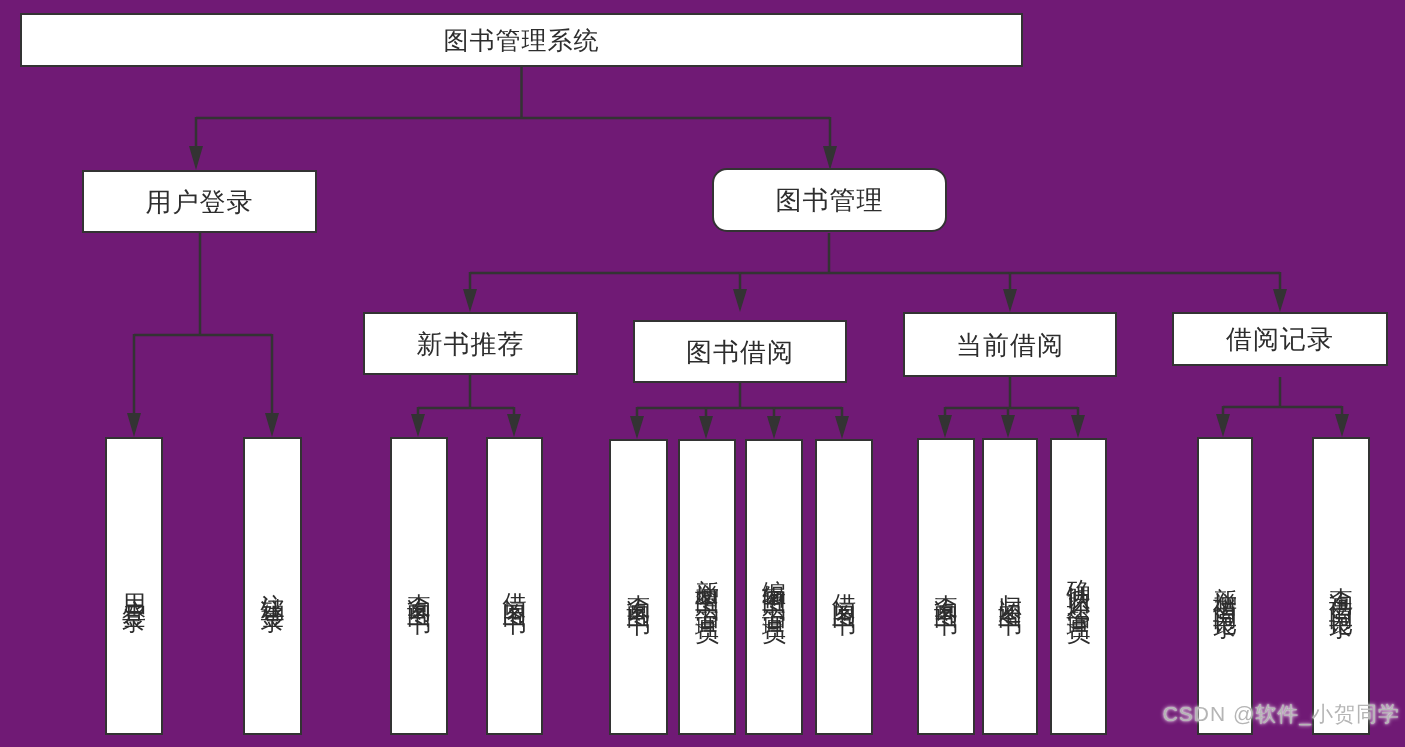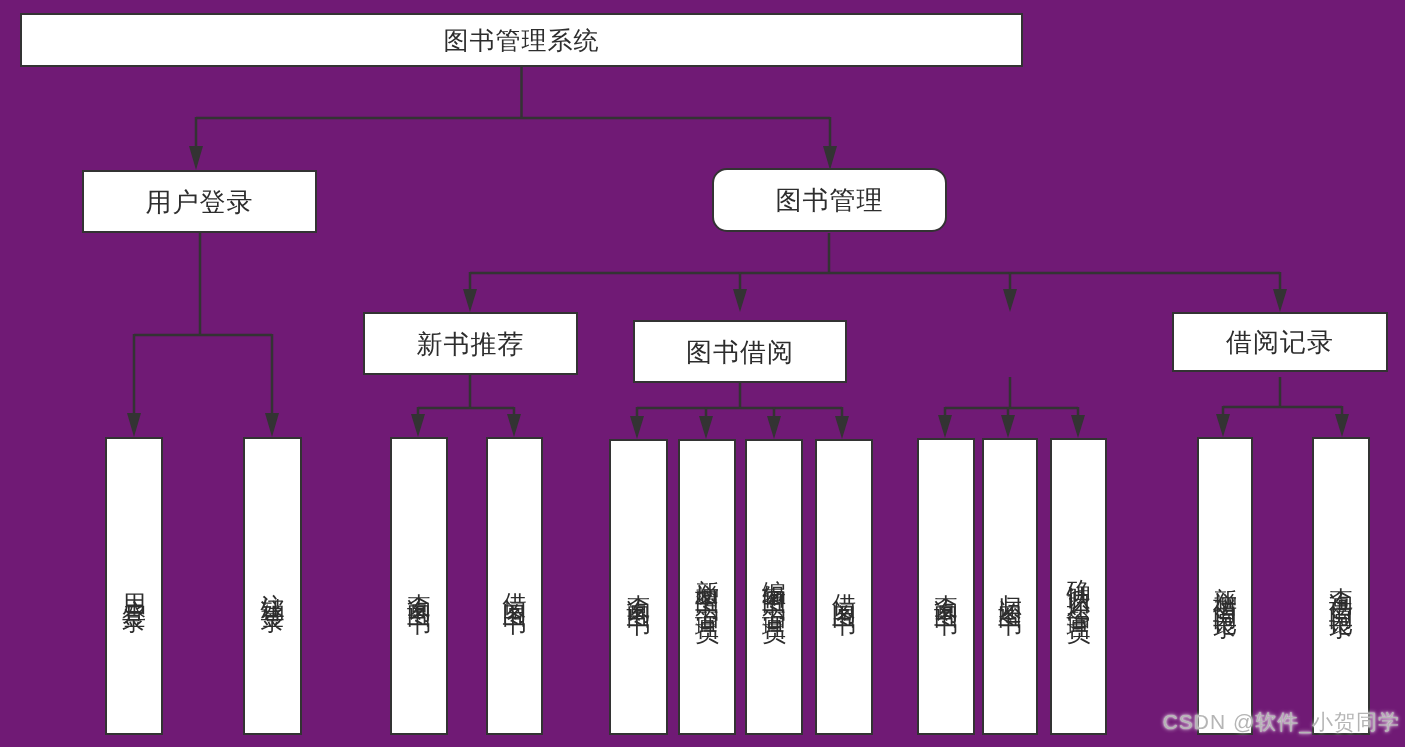--- a/index.html
+++ b/index.html
@@ -47,21 +47,21 @@
   }
   .vbox .vtext {
     writing-mode: vertical-rl;
     text-orientation: mixed;
     letter-spacing: 6px;
     white-space: nowrap;
   }
   .watermark {
     position: absolute;
     right: 5px;
-    bottom: 11px;
+    bottom: 19px;
     font-size: 21px;
     color: #b5b5b5;
     letter-spacing: 1px;
     text-shadow: 0 0 4px #ffffff, 0 0 2px #ffffff;
     white-space: nowrap;
   }
 </style>
 </head>
 <body>
 
@@ -140,21 +140,22 @@
     </g>
   </svg>
 
   <div class="node hbox title" style="left:20px; top:13px; width:1003px; height:54px;">图书管理系统</div>
 
   <div class="node hbox" style="left:82px; top:170px; width:235px; height:63px;">用户登录</div>
   <div class="node hbox" style="left:712px; top:168px; width:235px; height:64px;border-radius:15px;">图书管理</div>
 
   <div class="node hbox" style="left:363px; top:312px; width:215px; height:63px;">新书推荐</div>
   <div class="node hbox" style="left:633px; top:320px; width:214px; height:63px;">图书借阅</div>
-  <div class="node hbox" style="left:1172px; top:312px; width:216px; height:60px;">借阅记录</div>
+  <div class="node hbox" style="left:903px; top:312px; width:214px; height:65px;">当前借阅</div>
+  <div class="node hbox" style="left:1172px; top:312px; width:216px; height:54px;">借阅记录</div>
 
   <div class="node vbox" style="left:105px; top:437px; width:58px; height:298px;">
     <span class="vtext">用户登录</span>
   </div>
   <div class="node vbox" style="left:243px; top:437px; width:59px; height:298px;">
     <span class="vtext">注销登录</span>
   </div>
 
   <div class="node vbox" style="left:390px; top:437px; width:58px; height:298px;">
     <span class="vtext">查询图书</span>

